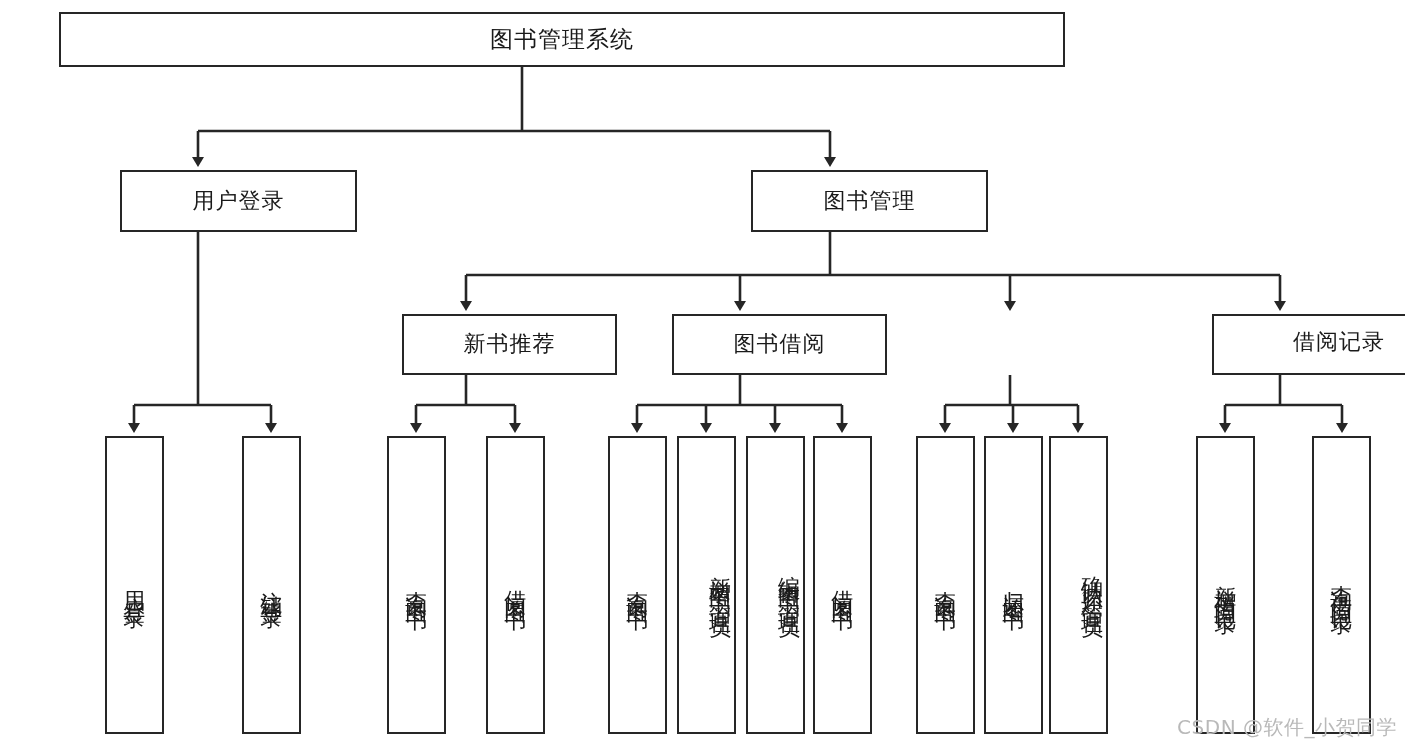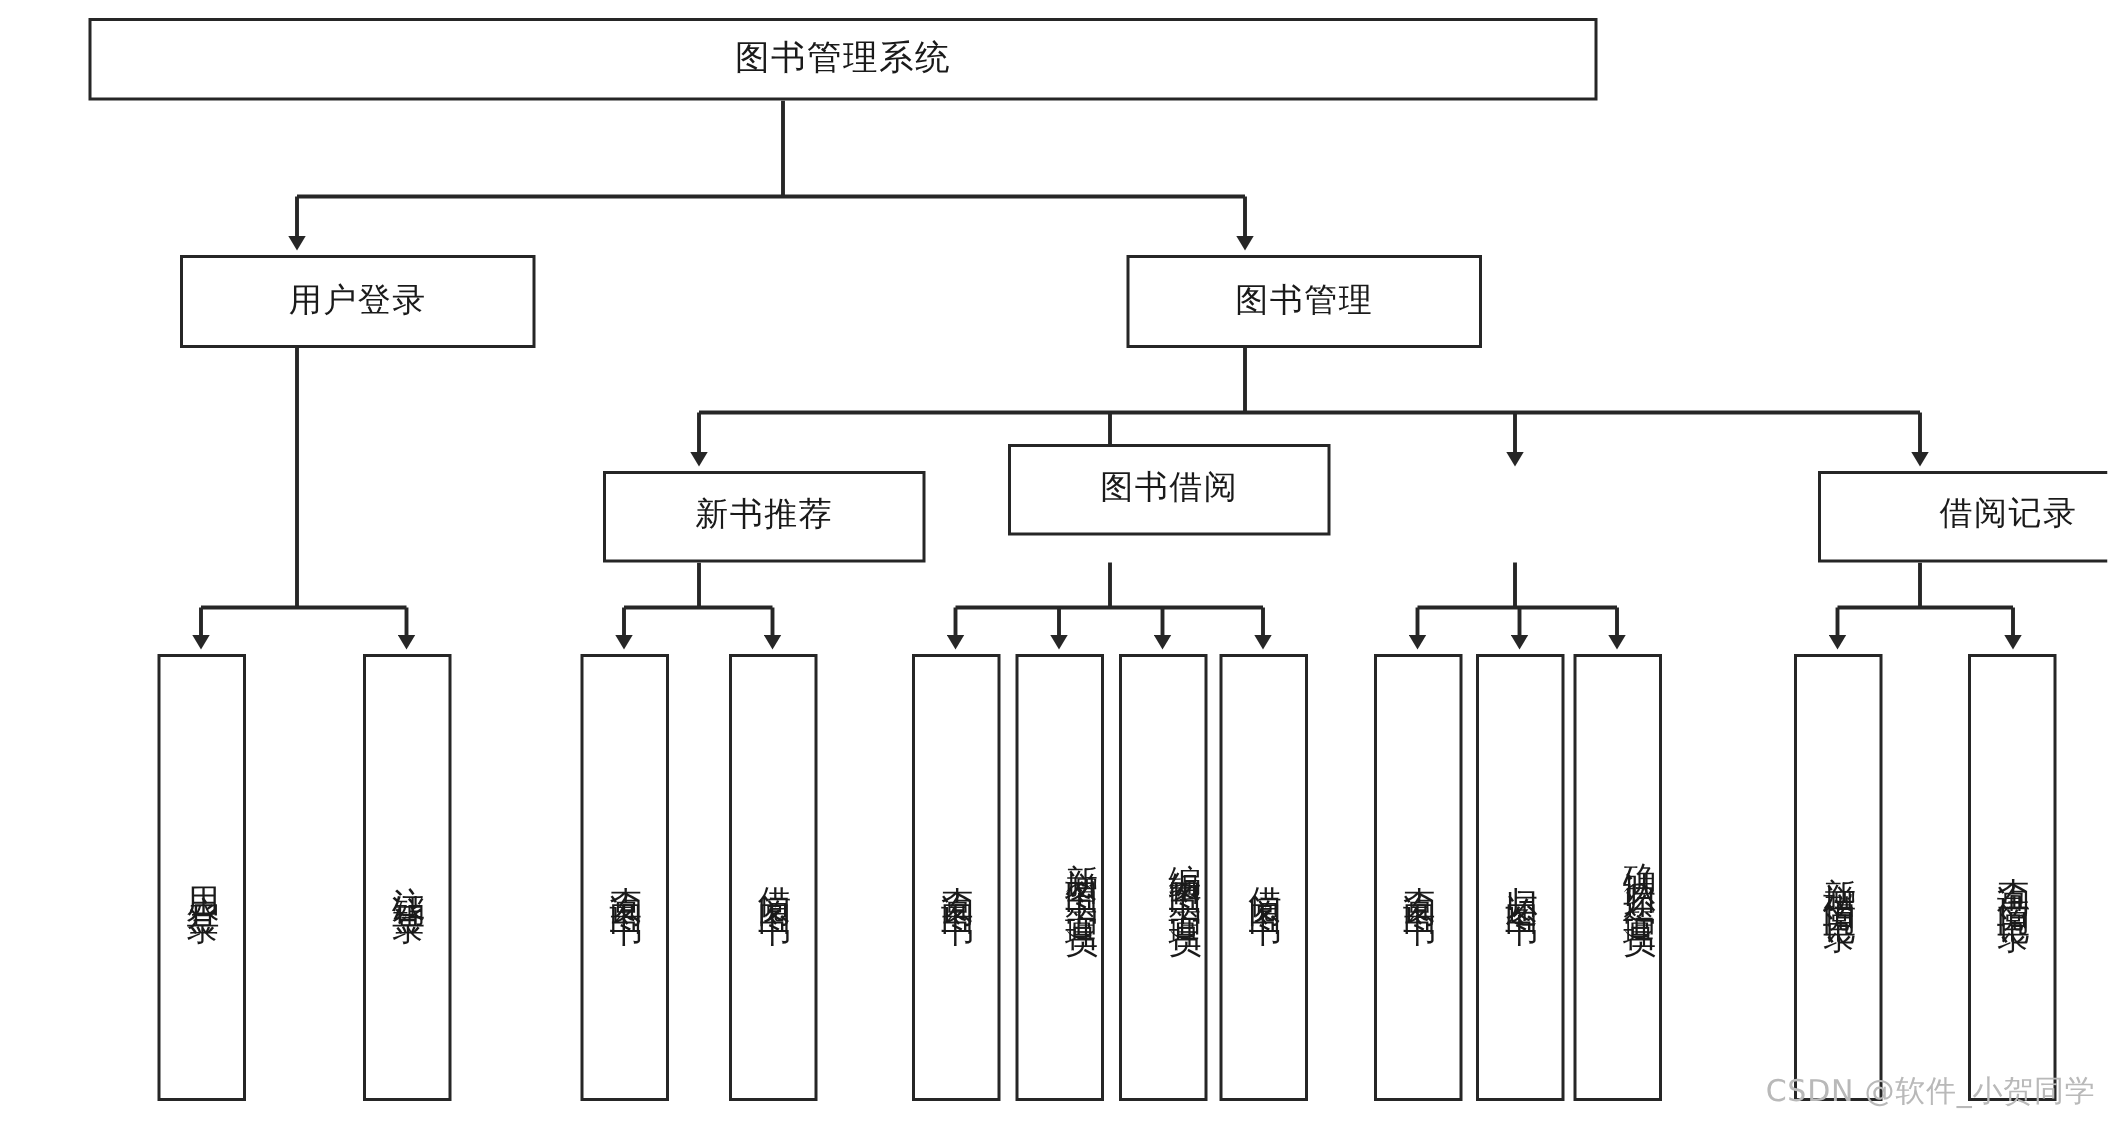--- a/index.html
+++ b/index.html
@@ -121,21 +121,21 @@
       <path d="M1342,405 L1342,424" marker-end="url(#arrow)"></path>
     </g>
   </svg>
 
   <div class="node node-h node-root" style="left:19px; top:12px; width:1006px; height:55px;">图书管理系统</div>
 
   <div class="node node-h" style="left:80px; top:170px; width:237px; height:62px;">用户登录</div>
   <div class="node node-h" style="left:711px; top:170px; width:237px; height:62px;">图书管理</div>
 
   <div class="node node-h" style="left:362px; top:314px; width:215px; height:61px;">新书推荐</div>
-  <div class="node node-h" style="left:632px; top:296px; width:215px; height:61px;">图书借阅</div>
+  <div class="node node-h" style="left:632px; top:314px; width:215px; height:61px;">图书借阅</div>
   <div class="node node-h" style="left:1172px; top:314px; width:254px; height:61px;font-family:Liberation Mono, monospace;">借阅记录</div>
 
   <div class="node node-v" style="left:105px; top:436px; width:59px; height:298px;">用户登录</div>
   <div class="node node-v" style="left:242px; top:436px; width:59px; height:298px;">注销登录</div>
 
   <div class="node node-v" style="left:387px; top:436px; width:59px; height:298px;">查询图书</div>
   <div class="node node-v" style="left:486px; top:436px; width:59px; height:298px;">借阅图书</div>
 
   <div class="node node-v" style="left:608px; top:436px; width:59px; height:298px;">查询图书</div>
   <div class="node node-v top-align" style="left:677px; top:436px; width:59px; height:298px;">新增图书（管理员）</div>

